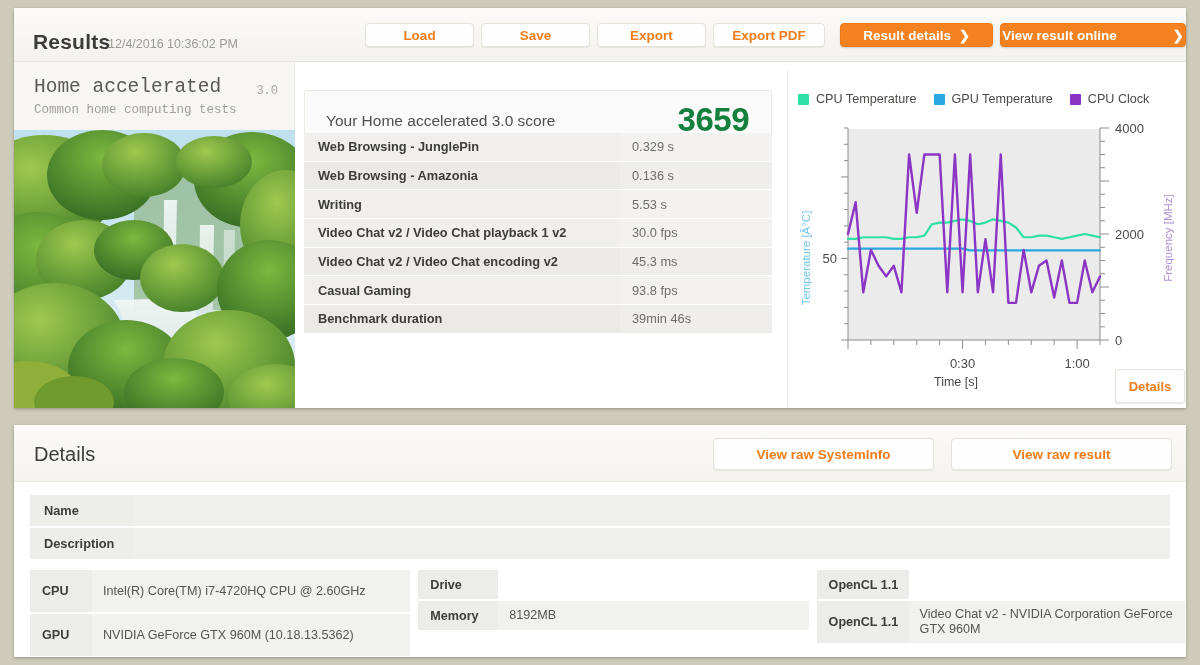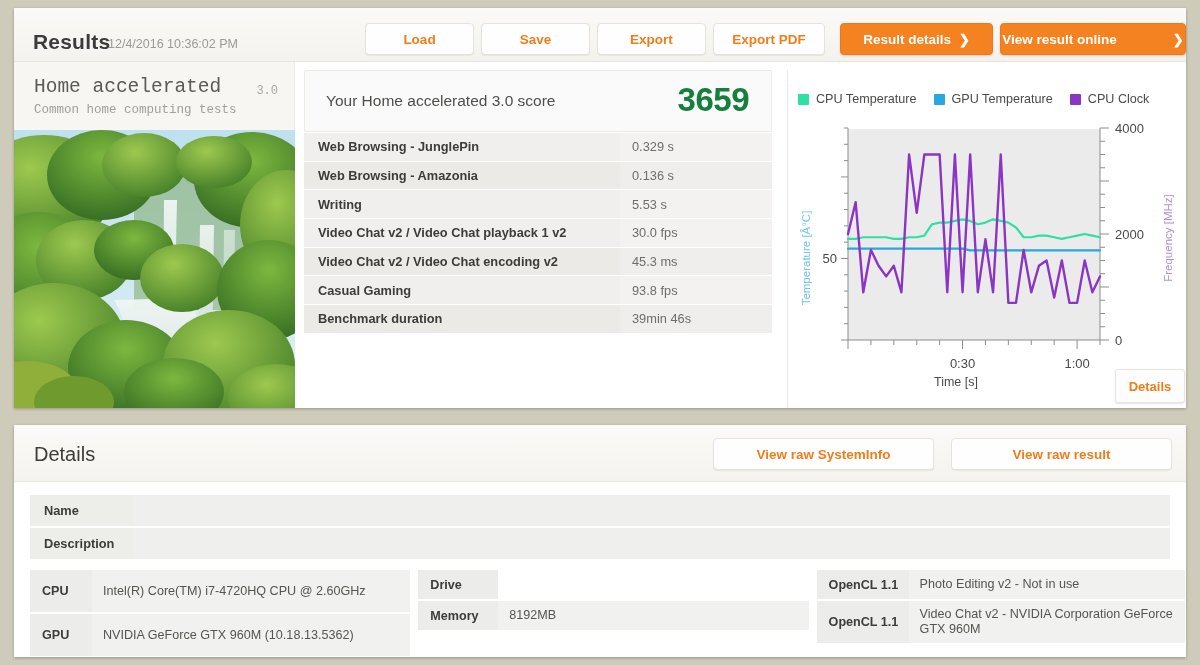--- a/index.html
+++ b/index.html
@@ -26,21 +26,21 @@
   .title-results {
     position: absolute; left: 19px; top: 22px;
     font-size: 21px; color: #3b3b3b; font-weight: 600;
     letter-spacing: .2px;
   }
   .title-date {
     position: absolute; left: 94px; top: 29px;
     font-size: 12.5px; color: #9b9b95;
   }
   .btn {
-    position: absolute; top: 15px; height: 32px;
+    position: absolute; top: 15px; height: 24px;
     border: 1px solid #e6e3db; border-radius: 4px;
     background: #fefefe;
     color: #f07d1a; font-size: 13.5px; font-weight: bold;
     display: flex; align-items: center; justify-content: center;
     cursor: pointer;
     box-shadow: 0 1px 1px rgba(0,0,0,.06);
   }
   .btn-orange {
     background: #f58220; border: 1px solid #ef7a15;
     color: #ffffff;
@@ -80,20 +80,21 @@
   .thumb svg { display: block; }
 
   
   .mid-panel {
     position: absolute; left: 290px; top: 62px; width: 468px; height: 300px;
   }
   .score-box {
     position: relative; width: 100%; height: 62px;
     background: #fbfafa; border: 1px solid #edeae4;
     border-radius: 2px;
+    margin-top: 20px;
   }
   .score-label {
     position: absolute; left: 21px; top: 21px;
     font-size: 15.5px; color: #4e4e4c;
   }
   .score-value {
     position: absolute; right: 22px; top: 10px;
     font-size: 33px; color: #15803d; font-weight: 600;
     letter-spacing: -.5px;
   }
@@ -450,21 +451,20 @@
             <div class="k">Drive</div>
           </div>
           <div class="spec-row">
             <div class="k">Memory</div>
             <div class="v">8192MB</div>
           </div>
         </div>
       <div class="spec-col c3" id="spec-col-3">
           <div class="spec-row">
             <div class="k">OpenCL 1.1</div>
-            <div class="v">Photo Editing v2 - Not in use</div>
           </div>
           <div class="spec-row tall">
             <div class="k">OpenCL 1.1</div>
             <div class="v">Video Chat v2 - NVIDIA Corporation GeForce GTX 960M</div>
           </div>
         </div>
     </div>
   </div>
 
 </div>

